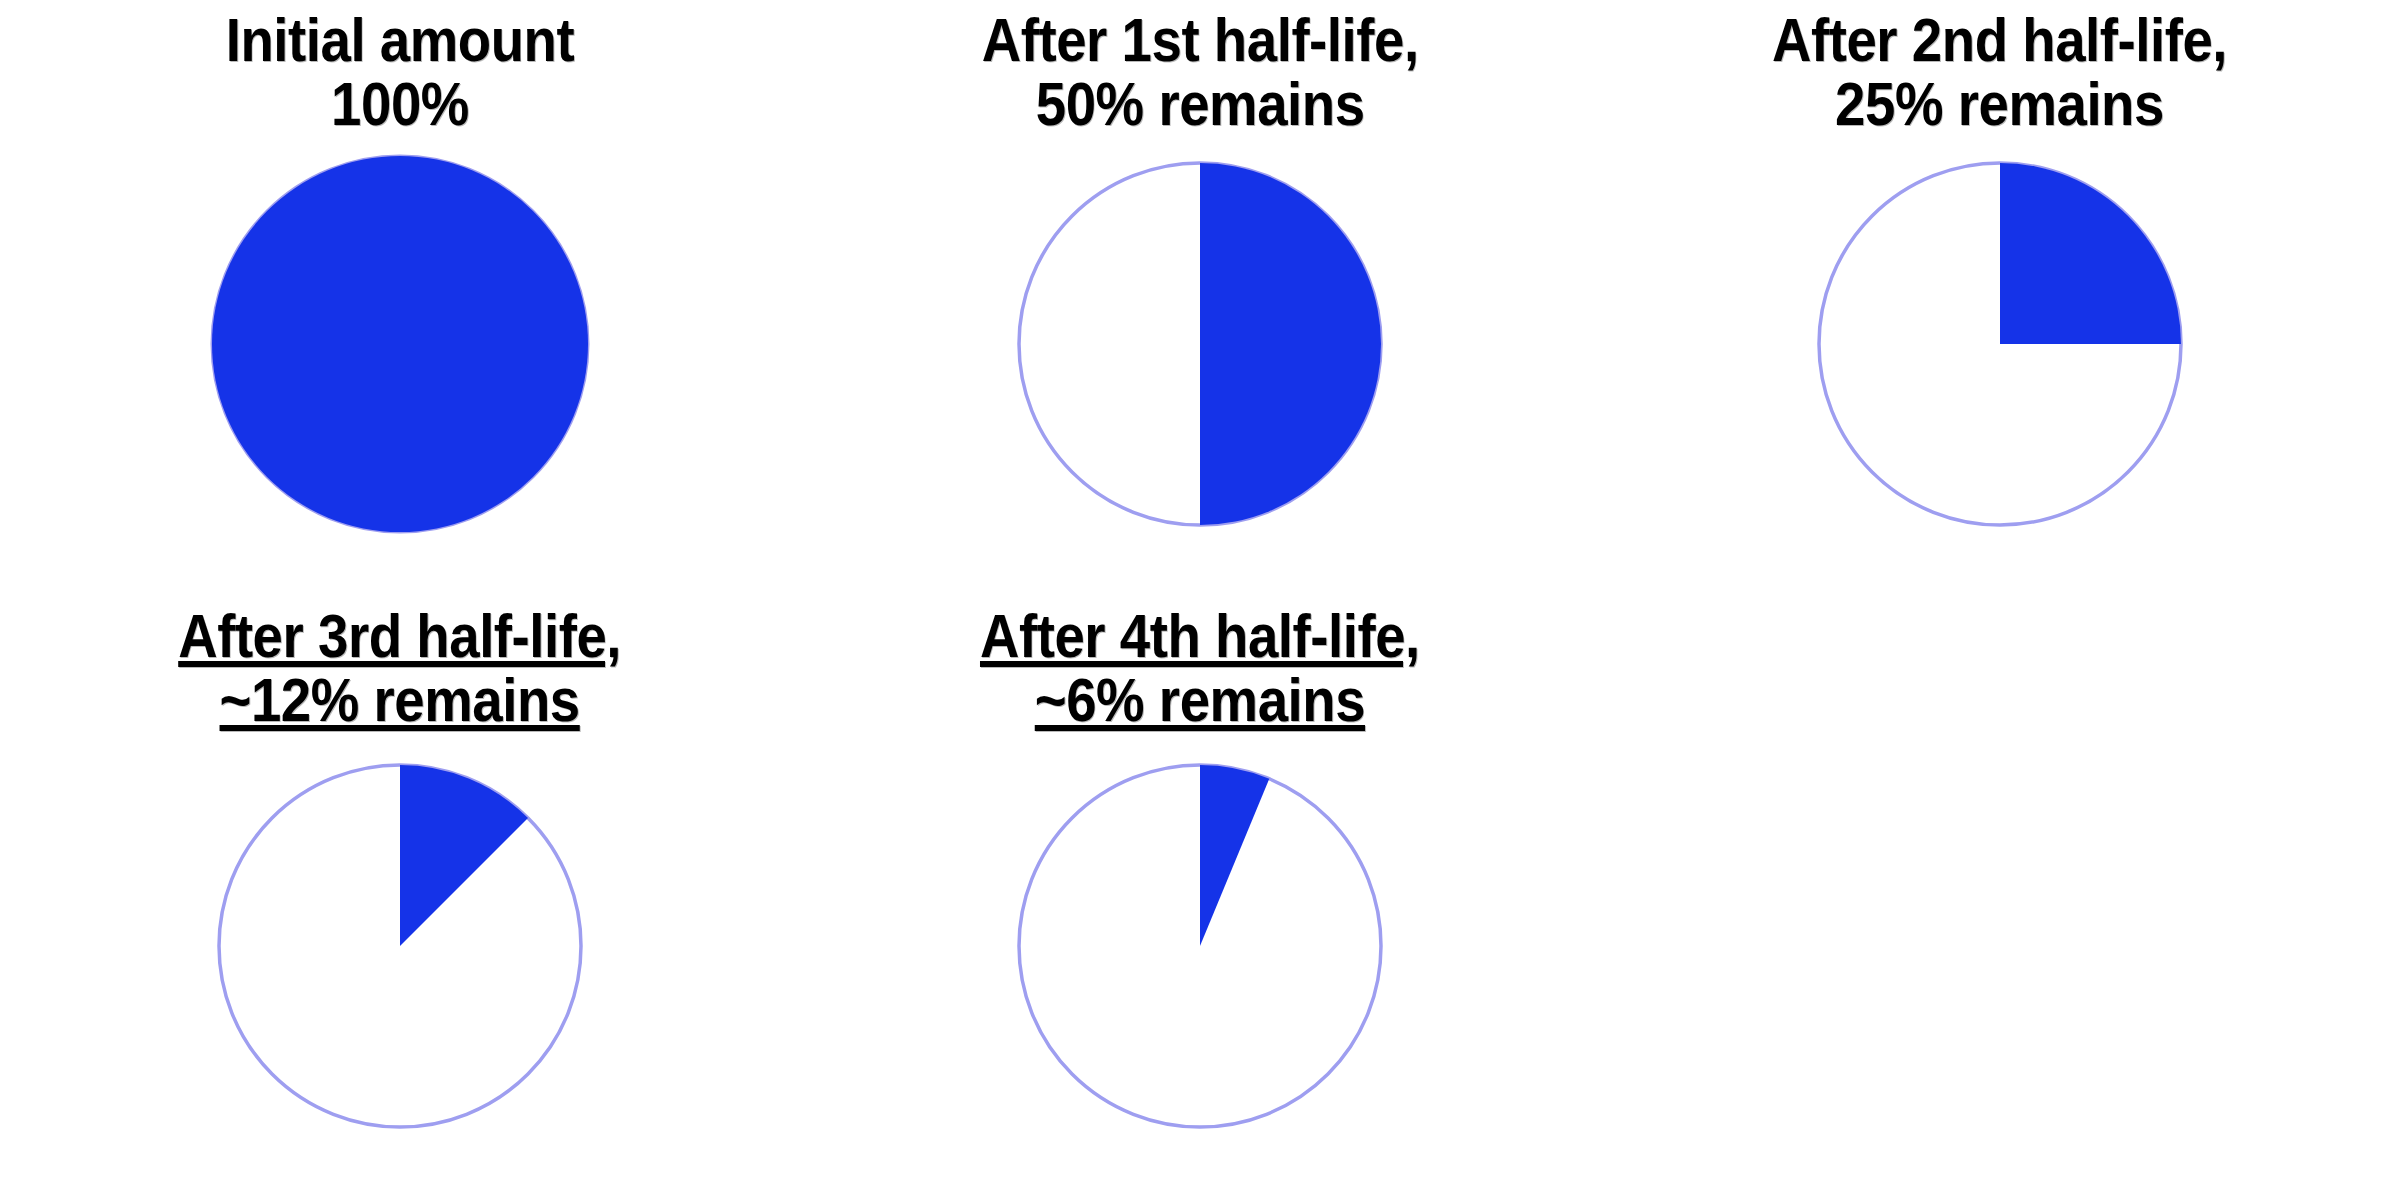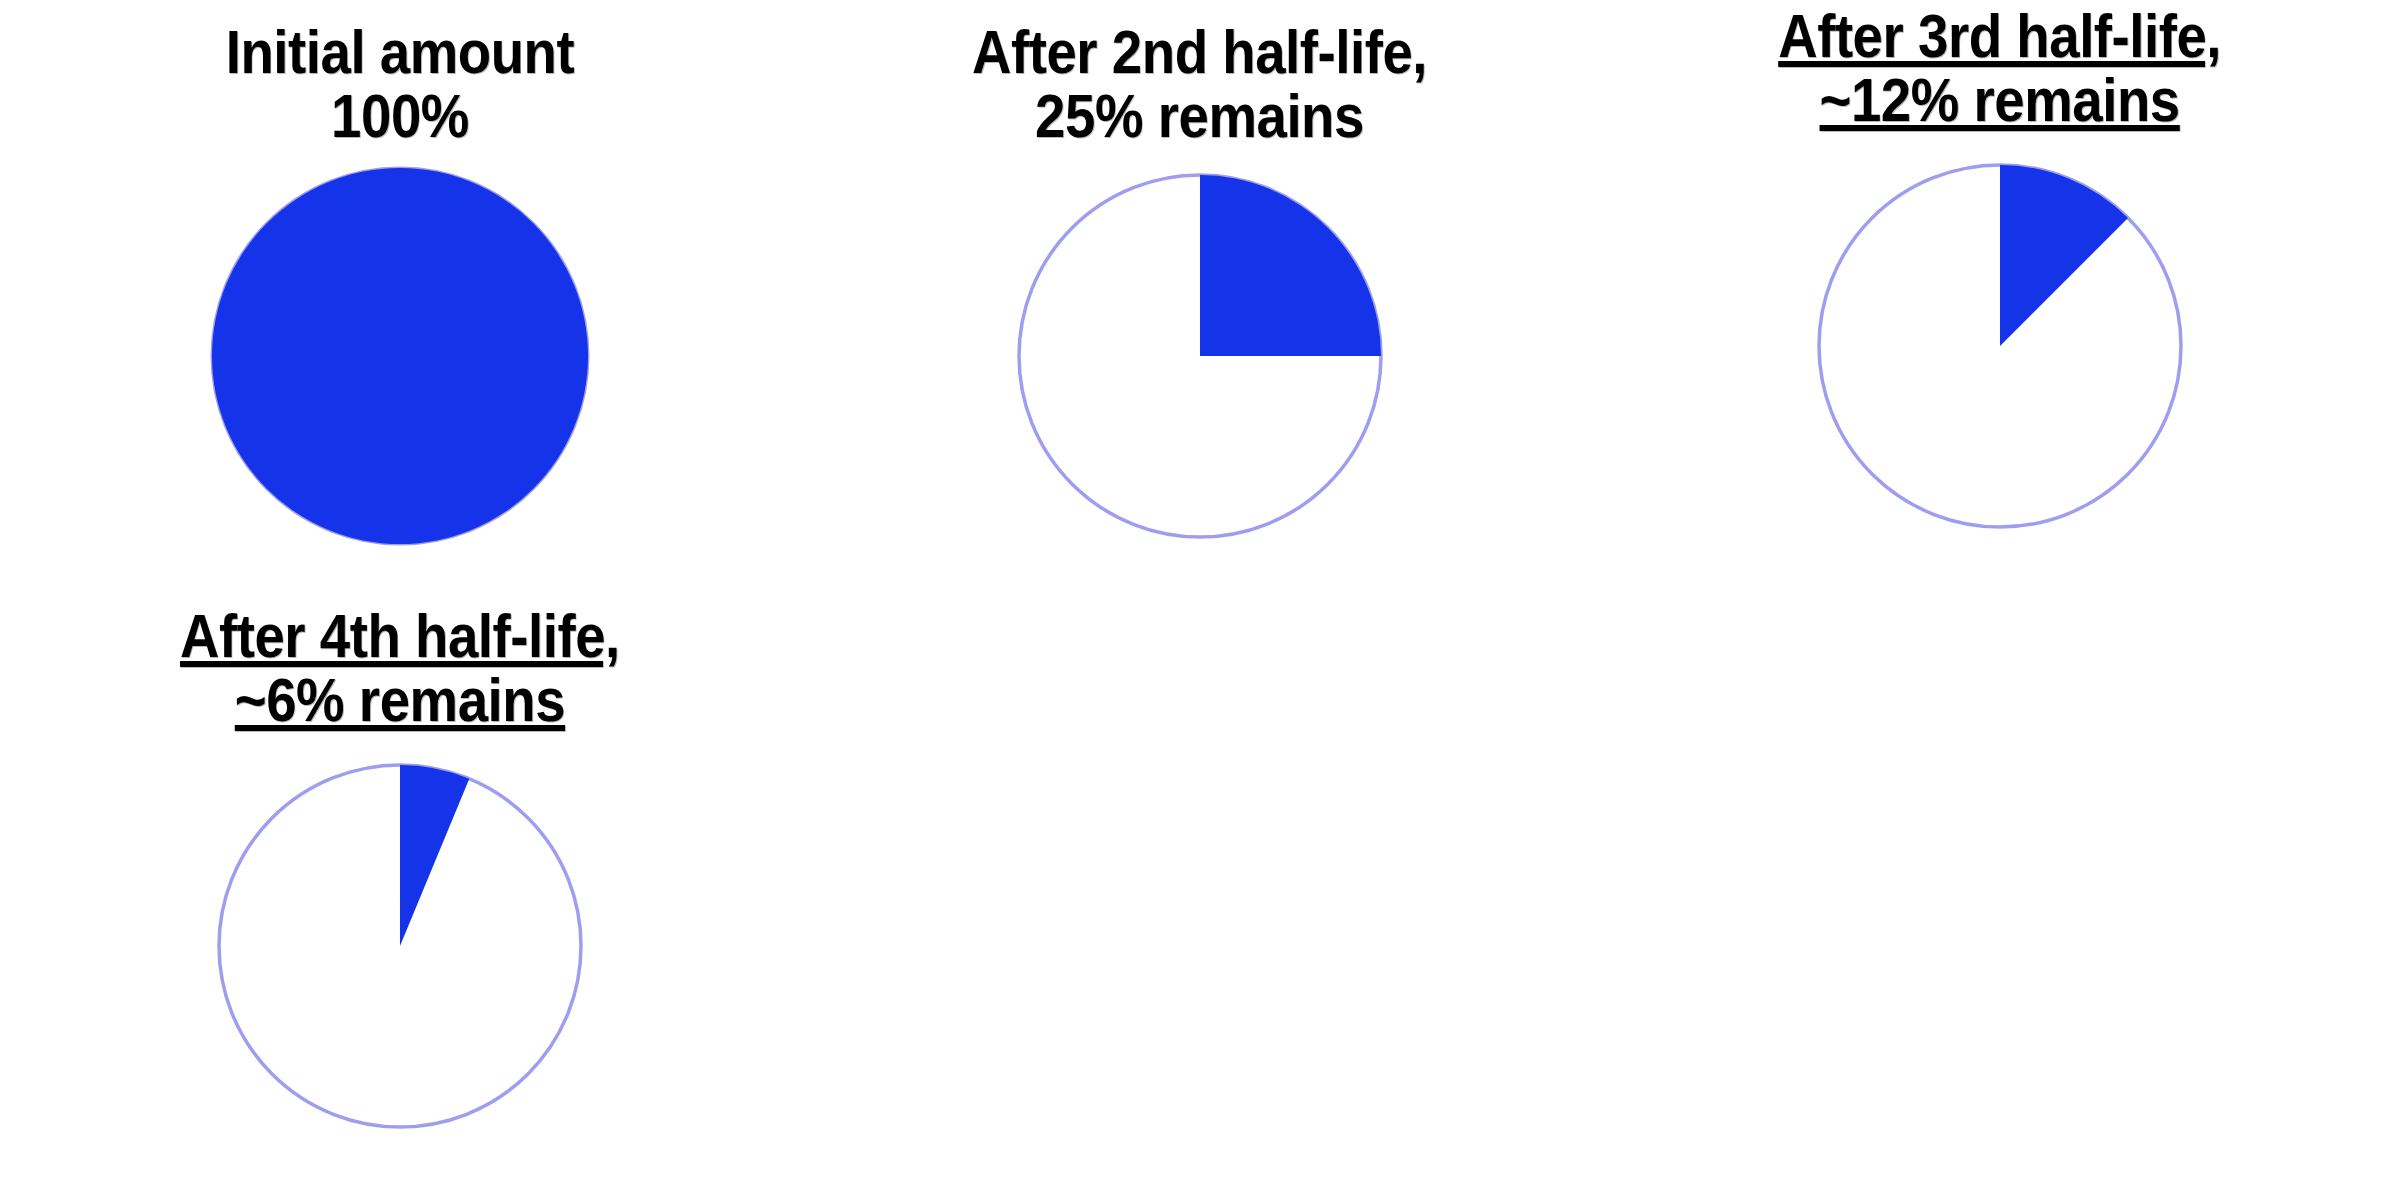--- a/index.html
+++ b/index.html
@@ -32,21 +32,21 @@
 
   .panel {
     position: relative;
     display: flex;
     flex-direction: column;
     align-items: center;
     box-sizing: border-box;
   }
 
   
-  .panel.row-1 { padding-top: 20px; }
+  .panel.row-1 { padding-top: 8px; }
   
   .panel.row-2 { padding-top: 4px; text-decoration: underline; }
 
   .panel-title {
     text-align: center;
     color: #000000;
     font-family: "Liberation Sans", "DejaVu Sans", sans-serif;
     font-weight: bold;
     font-size: 62px;
     line-height: 1.03;
@@ -92,20 +92,32 @@
         <span class="tline">100%</span>
       </div>
       <div class="pie-wrap">
         <svg class="pie-svg" width="400" height="400" viewBox="0 0 400 400" aria-hidden="true">
           <circle cx="200" cy="200" r="188" fill="#FFFFFF" stroke="#9E9EF0" stroke-width="3"></circle>
           <circle cx="200" cy="200" r="188" fill="#1533E8"></circle>
         </svg>
       </div>
     </div>
 
+    <div class="panel row-1">
+      <div class="panel-title">
+        <span class="tline">After 1st half-life,</span>
+        <span class="tline">50% remains</span>
+      </div>
+      <div class="pie-wrap">
+        <svg class="pie-svg" width="400" height="400" viewBox="0 0 400 400" aria-hidden="true">
+          <circle cx="200" cy="200" r="181" fill="#FFFFFF" stroke="#9E9EF0" stroke-width="3.5"></circle>
+          <path d="M 200 200 L 200 19 A 181 181 0 0 1 200.00 381.00 Z" fill="#1533E8"></path>
+        </svg>
+      </div>
+    </div>
 
     <div class="panel row-1">
       <div class="panel-title">
         <span class="tline">After 2nd half-life,</span>
         <span class="tline">25% remains</span>
       </div>
       <div class="pie-wrap">
         <svg class="pie-svg" width="400" height="400" viewBox="0 0 400 400" aria-hidden="true">
           <circle cx="200" cy="200" r="181" fill="#FFFFFF" stroke="#9E9EF0" stroke-width="3.5"></circle>
           <path d="M 200 200 L 200 19 A 181 181 0 0 1 381.00 200.00 Z" fill="#1533E8"></path>

